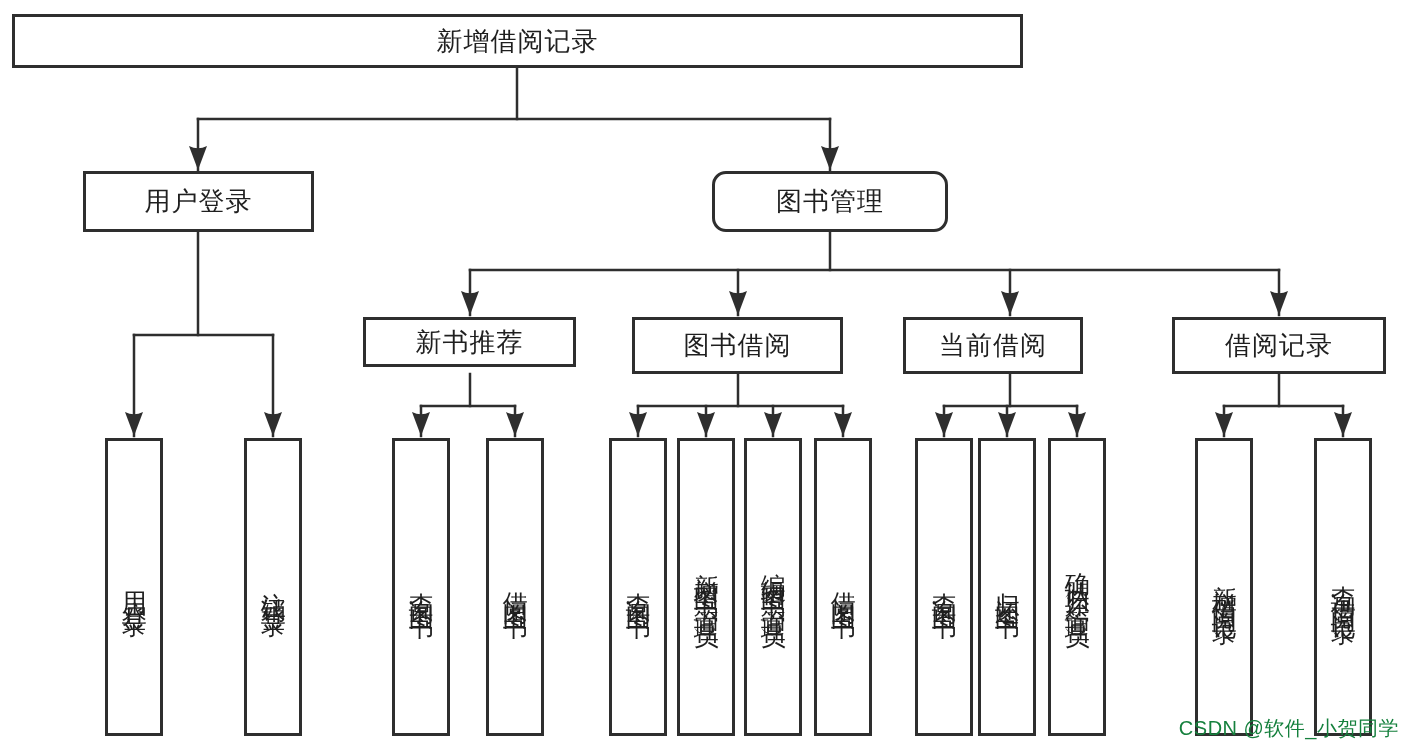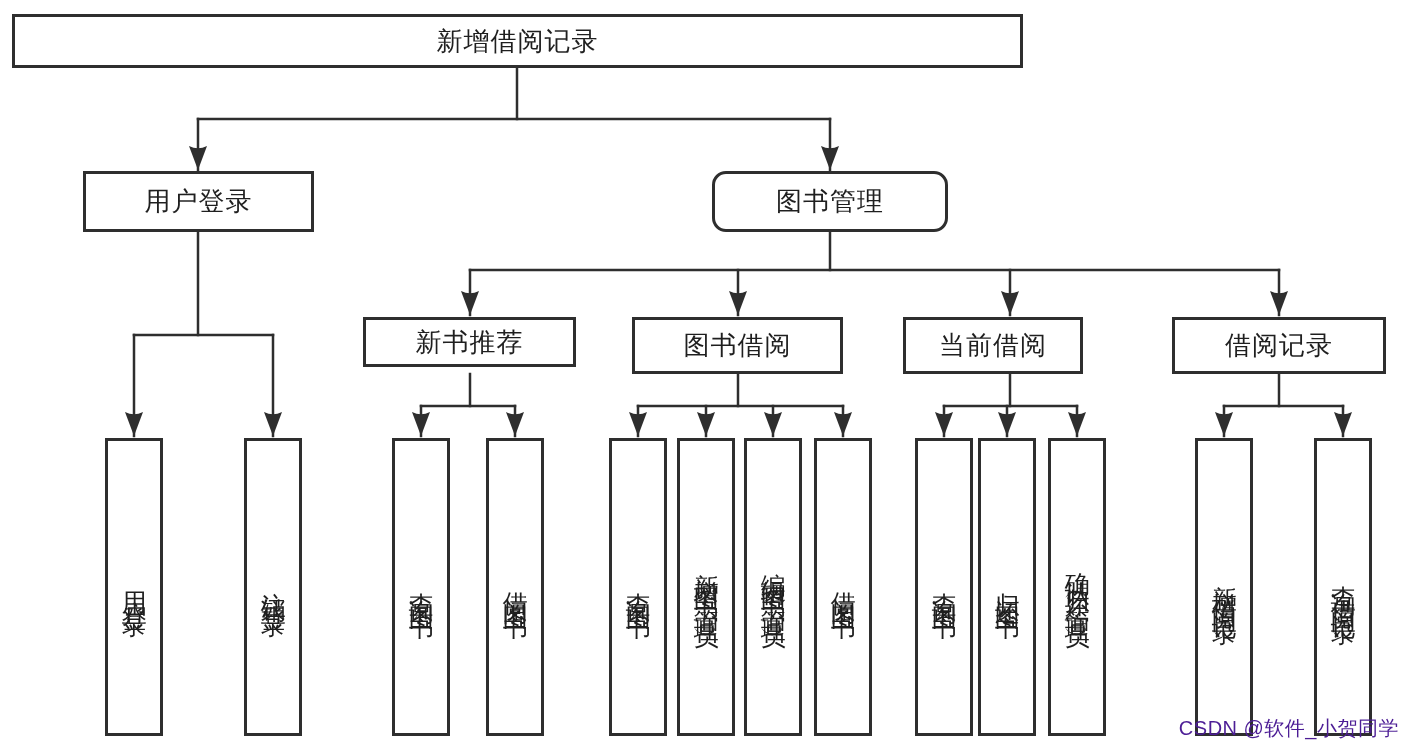--- a/index.html
+++ b/index.html
@@ -33,21 +33,21 @@
     font-size:25px;
     font-weight:500;
     line-height:1.1;
     letter-spacing:0.3em;
   }
   .watermark{
     position:absolute;
     right:6px;
     bottom:5px;
     font-size:20px;
-    color:#4c1d95;
+    color:#15803d;
     letter-spacing:0.5px;
     white-space:nowrap;
   }
 </style>
 </head>
 <body>
 
 <div class="canvas">
 
   <svg class="connectors" width="1405" height="747" viewBox="0 0 1405 747" xmlns="http://www.w3.org/2000/svg">

